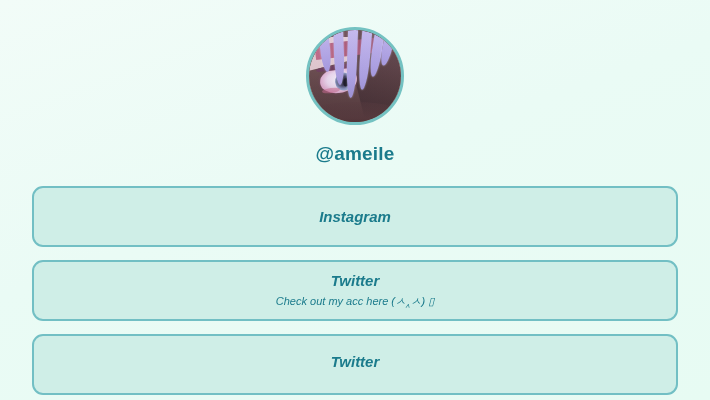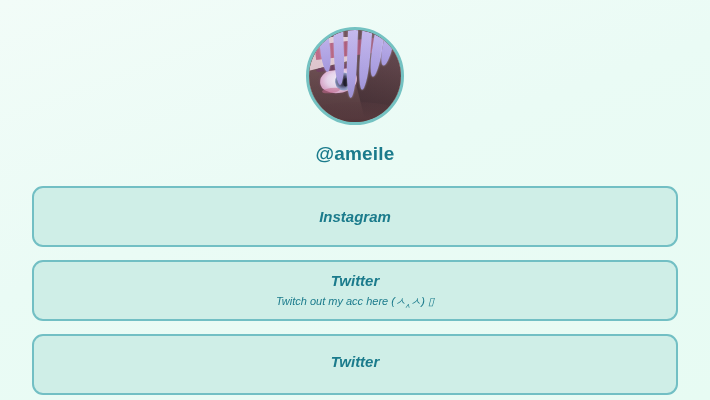--- a/index.html
+++ b/index.html
@@ -255,21 +255,21 @@
 
 
   <div class="links">
 
     <div class="link-card">
       <div class="link-title">Instagram</div>
     </div>
 
     <div class="link-card">
       <div class="link-title">Twitter</div>
-      <div class="link-sub">Twitch out my acc here (ㅅ‸ㅅ) ▯</div>
+      <div class="link-sub">Check out my acc here (ㅅ‸ㅅ) ▯</div>
     </div>
 
     <div class="link-card">
       <div class="link-title">Twitter</div>
       <div class="link-sub"></div>
     </div>
 
   </div>
 </div>
 

